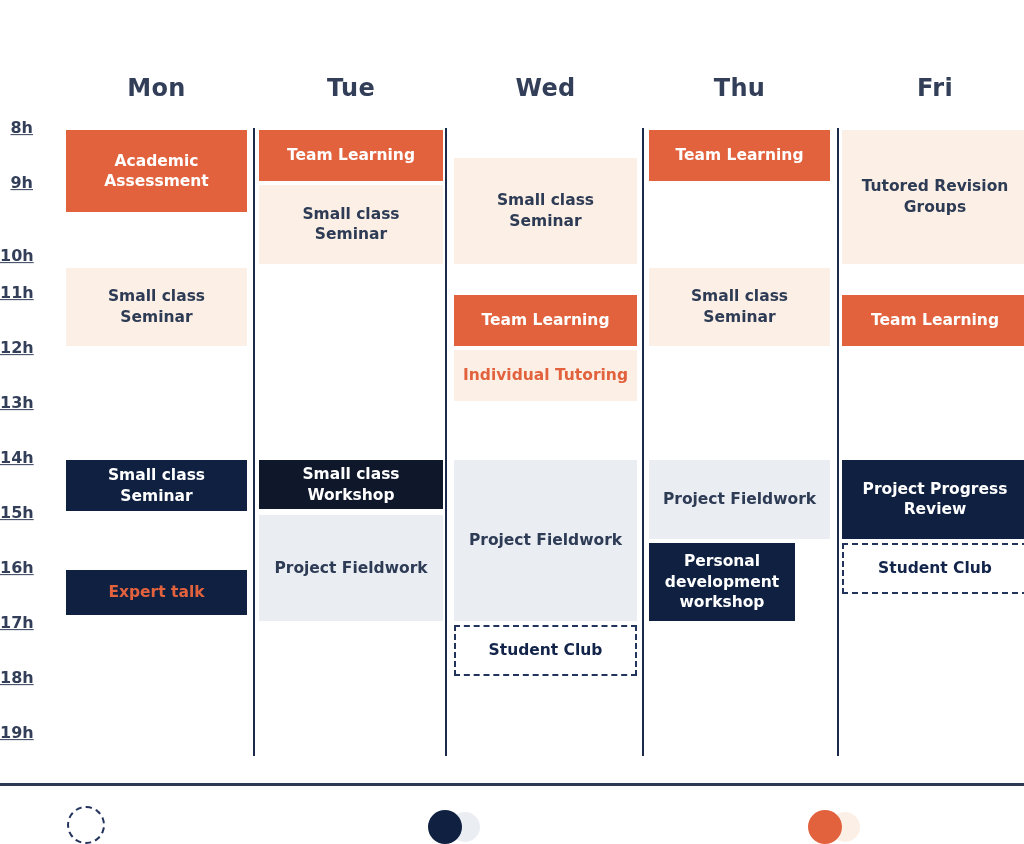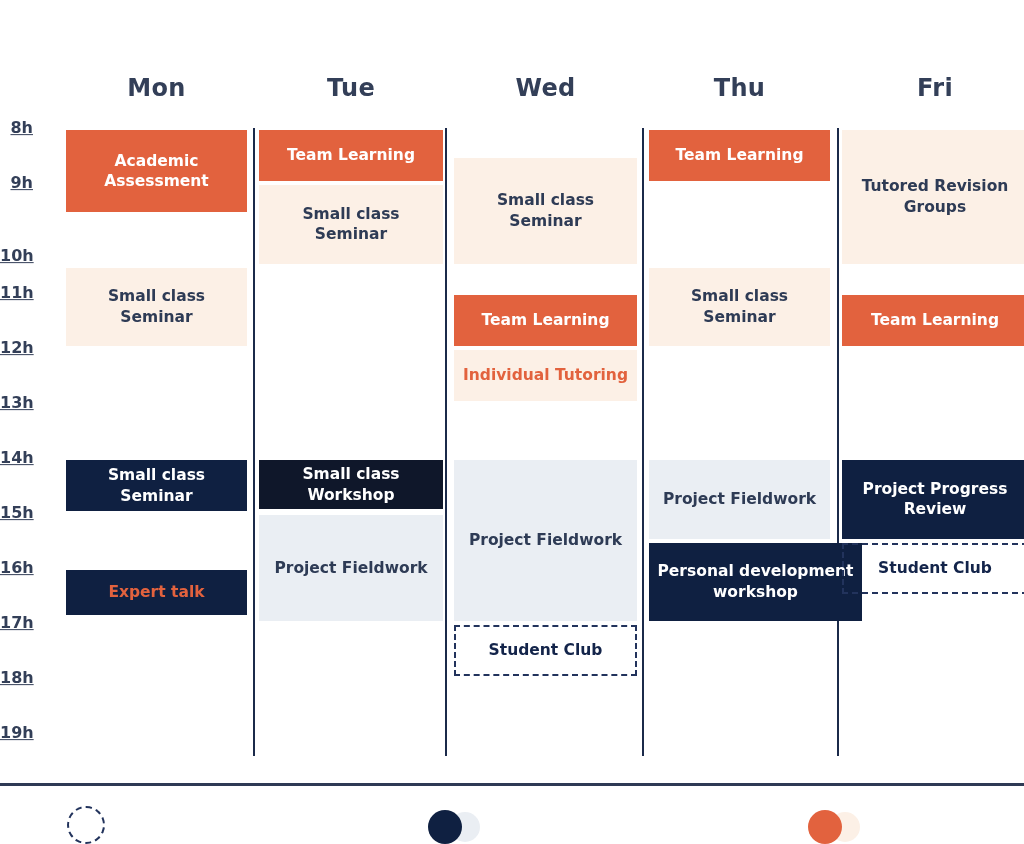--- a/index.html
+++ b/index.html
@@ -85,21 +85,21 @@
       </div>
       <div class="event" style="left: 649px; width: 181px; top: 130px; height: 51px; background: rgb(226, 98, 62); color: rgb(255, 255, 255);">
         <span>Team Learning</span>
       </div>
       <div class="event" style="left: 649px; width: 181px; top: 267.5px; height: 78.5px; background: rgb(252, 240, 230); color: rgb(46, 59, 85);">
         <span>Small class Seminar</span>
       </div>
       <div class="event" style="left: 649px; width: 181px; top: 460px; height: 78.5px; background: rgb(234, 238, 243); color: rgb(46, 59, 85);">
         <span>Project Fieldwork</span>
       </div>
-      <div class="event" style="left: 649px; width: 213px; top: 542.5px; height: 78.5px; background: rgb(15, 32, 65); color: rgb(255, 255, 255);">
+      <div class="event" style="left: 649px; width: 146px; top: 542.5px; height: 78.5px; background: rgb(15, 32, 65); color: rgb(255, 255, 255);">
         <span>Personal development workshop</span>
       </div>
       <div class="event" style="left: 842px; width: 186px; top: 130px; height: 133.5px; background: rgb(252, 240, 230); color: rgb(46, 59, 85);">
         <span>Tutored Revision Groups</span>
       </div>
       <div class="event" style="left: 842px; width: 186px; top: 295px; height: 51px; background: rgb(226, 98, 62); color: rgb(255, 255, 255);">
         <span>Team Learning</span>
       </div>
       <div class="event" style="left: 842px; width: 186px; top: 460px; height: 78.5px; background: rgb(15, 32, 65); color: rgb(255, 255, 255);">
         <span>Project Progress Review</span>

